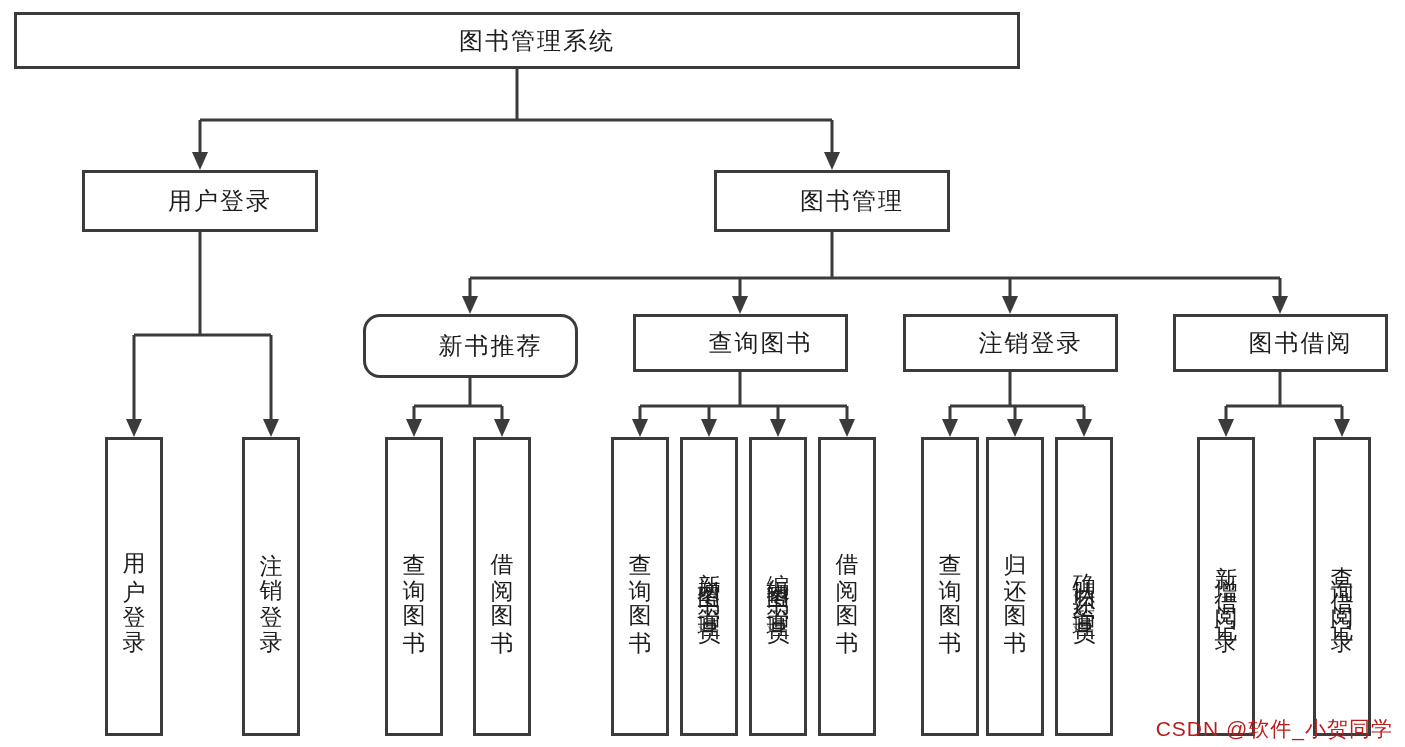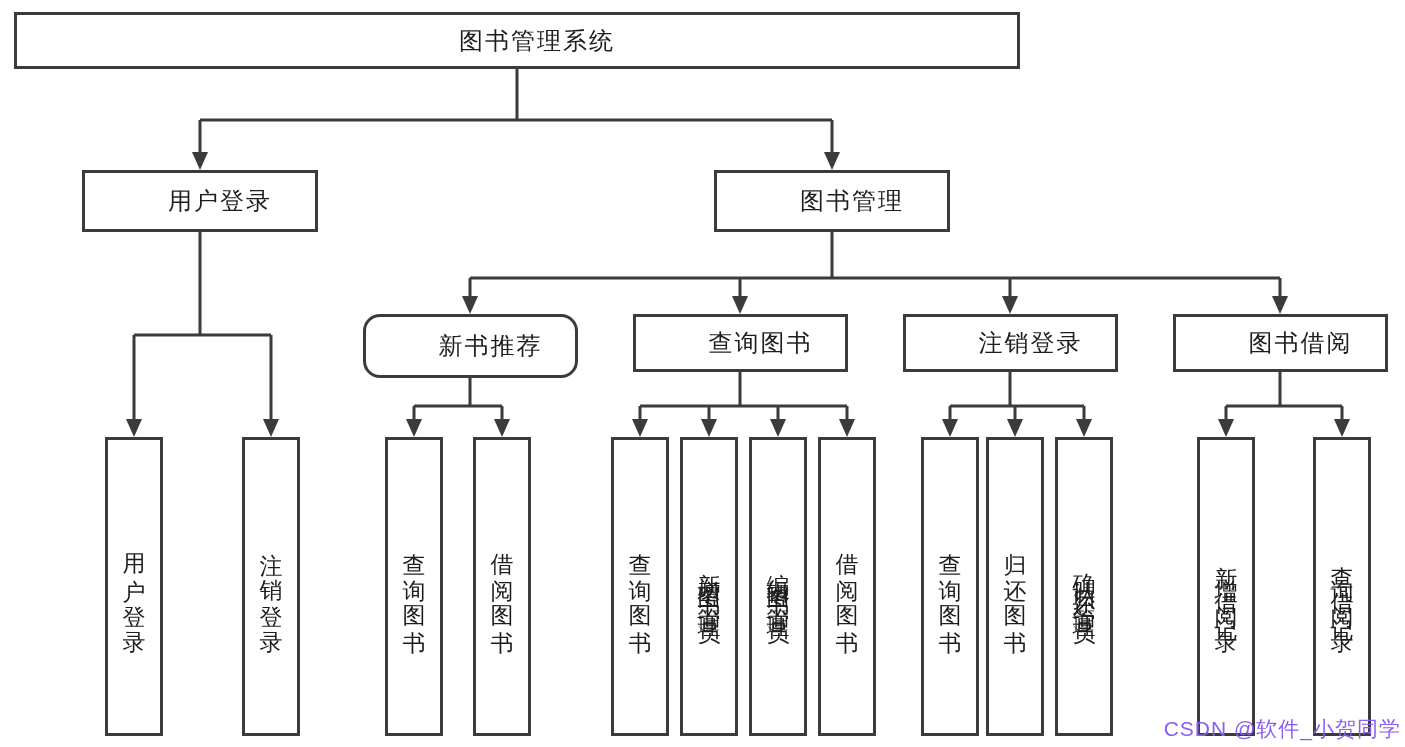--- a/index.html
+++ b/index.html
@@ -42,25 +42,25 @@
     font-size: 23px;
     writing-mode: vertical-rl;
     text-orientation: mixed;
     line-height: 1;
   }
   .v4 { letter-spacing: 26px; }
   .v6 { letter-spacing: 13px; }
   .v9 { letter-spacing: 7px;  }
   .watermark {
     position: absolute;
-    right: 4px;
+    right: 12px;
     bottom: 4px;
     font-size: 21px;
     letter-spacing: 1px;
-    color: #8b5cf6;
+    color: #b91c1c;
     white-space: nowrap;
   }
 </style>
 </head>
 <body>
 
 <div class="canvas">
 
   <svg class="connectors" viewBox="0 0 1405 747" xmlns="http://www.w3.org/2000/svg" aria-hidden="true">
     <g stroke="#3b3b3b" stroke-width="3" fill="none">

